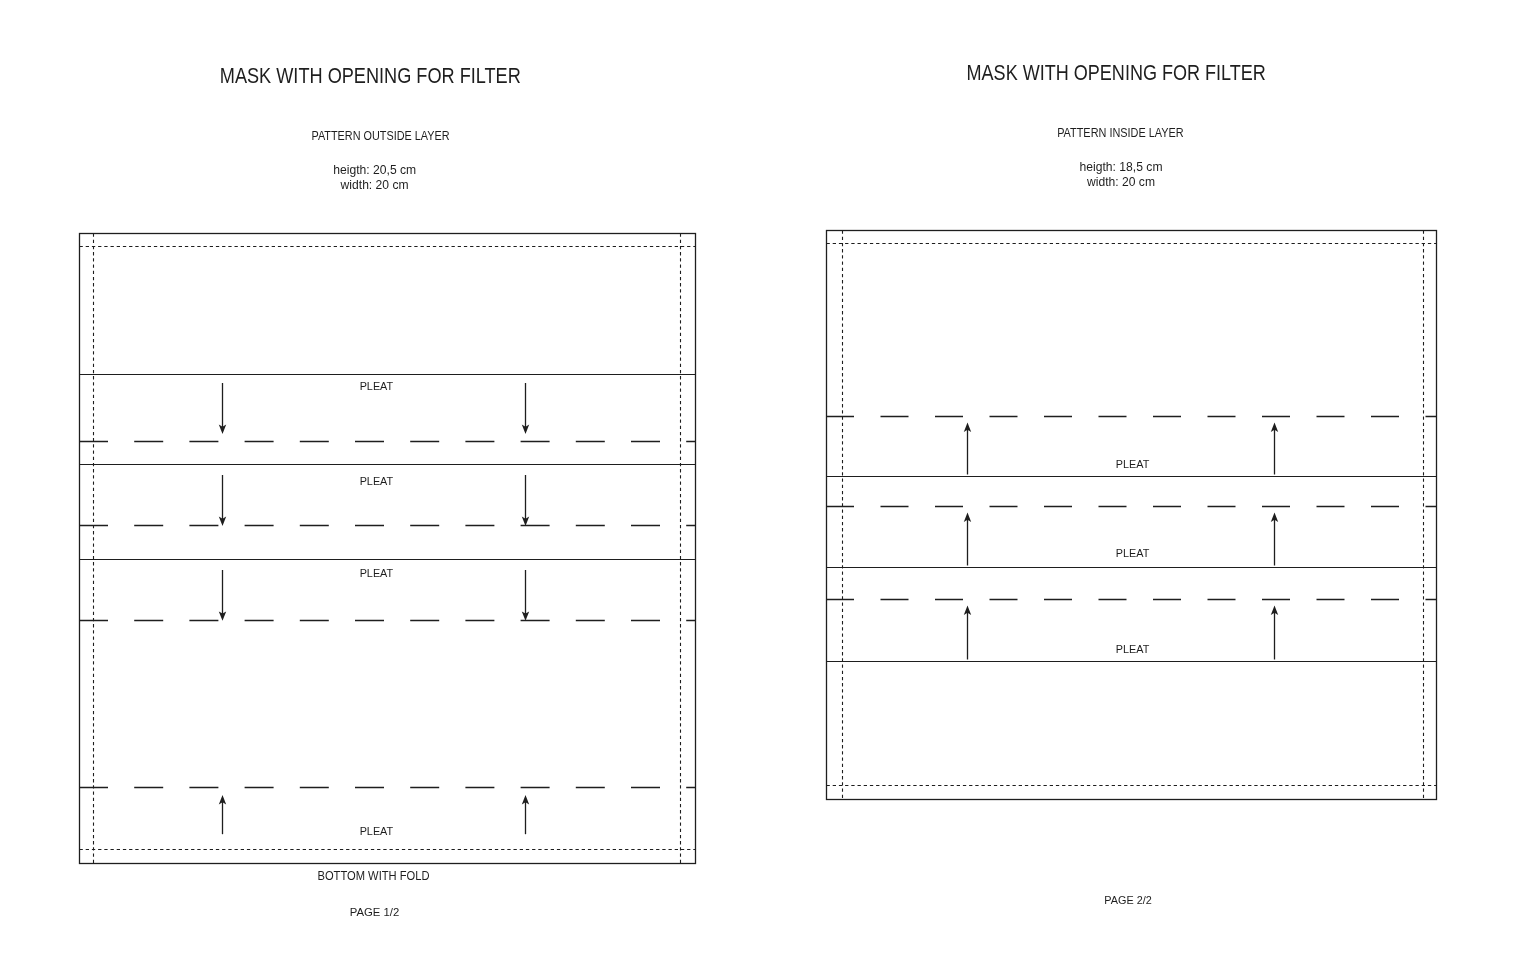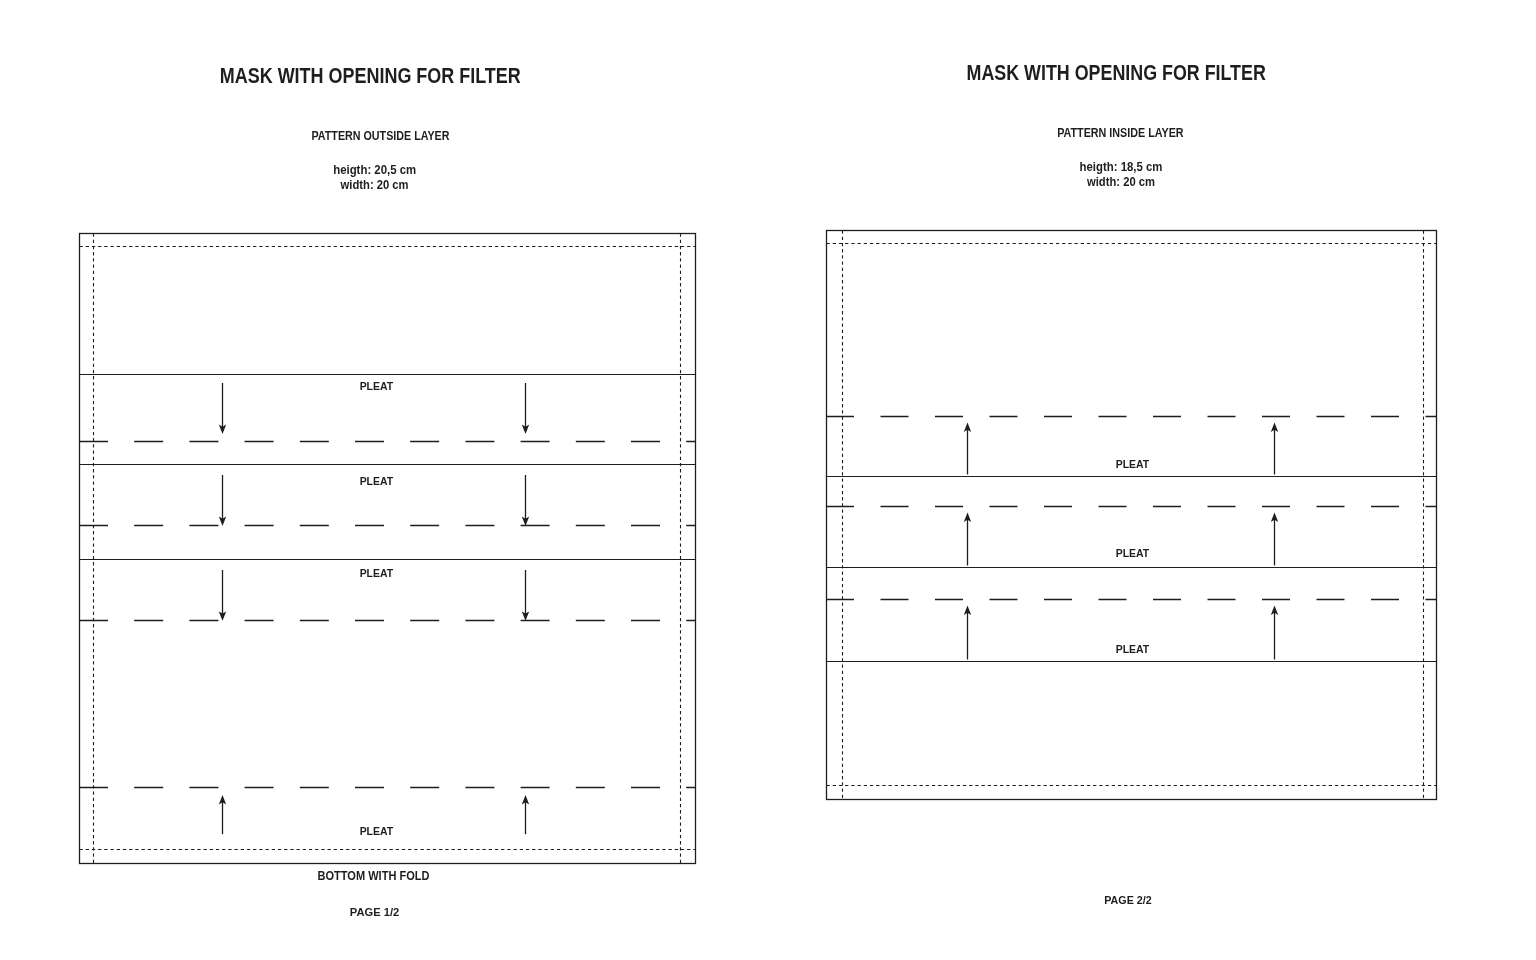--- a/index.html
+++ b/index.html
@@ -1,16 +1,16 @@
 <!DOCTYPE html>
 <html><head>
 <meta charset="utf-8">
 <style>
   html,body{margin:0;padding:0;background:#ffffff;}
-  .page{width:1536px;height:960px;position:relative;background:#ffffff;overflow:hidden;font-weight:bold;}
+  .page{width:1536px;height:960px;position:relative;background:#ffffff;overflow:hidden;}
   svg{display:block;}
   text{font-family:"Liberation Sans", sans-serif;fill:#1e1e1e;}
 </style>
 </head>
 <body>
 <div class="page">
 <svg width="1536" height="960" viewBox="0 0 1536 960" xmlns="http://www.w3.org/2000/svg">
 
   <rect x="0" y="0" width="1536" height="960" fill="#ffffff"></rect>
 

